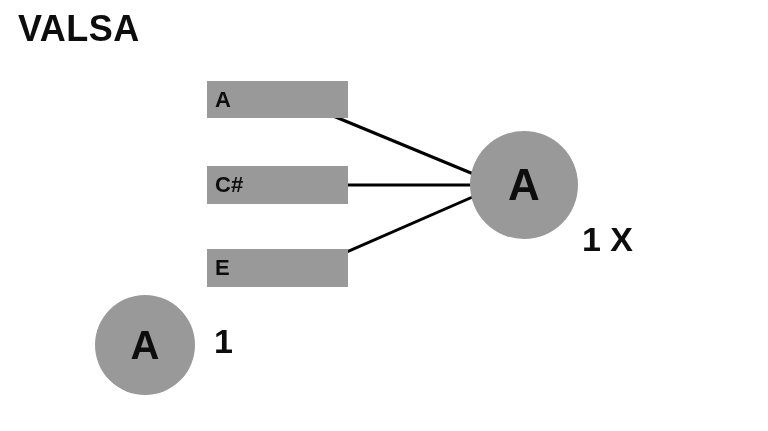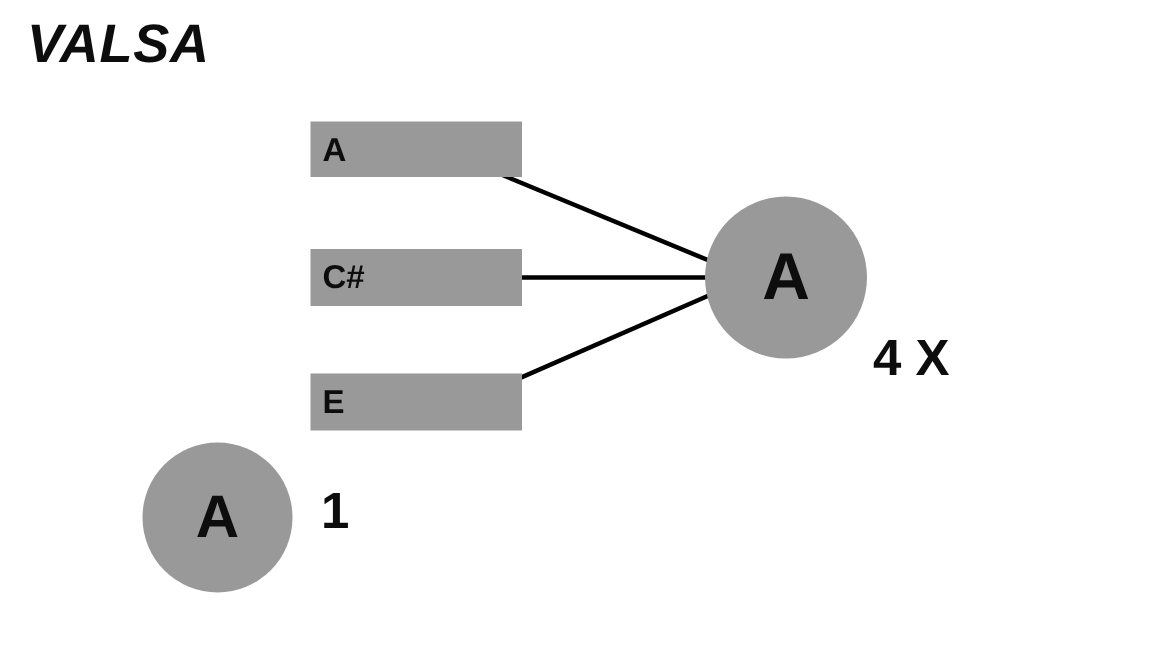--- a/index.html
+++ b/index.html
@@ -22,21 +22,20 @@
   #title {
     position: absolute;
     left: 18px;
     top: 8px;
     font-size: 36px;
     font-weight: bold;
     color: #0d0d0d;
     letter-spacing: 0.5px;
     font-family: "Liberation Sans", sans-serif;
     white-space: nowrap;
-    font-style: italic;
   }
 
   
   #edges {
     position: absolute;
     left: 0;
     top: 0;
     width: 768px;
     height: 431px;
   }
@@ -117,17 +116,17 @@
   </div>
 
   <div class="node-circle" style="left:470px; top:131px; width:108px; height:108px;">
     <span class="node-label">A</span>
   </div>
 
   <div class="node-circle small" style="left:95px; top:295px; width:100px; height:100px;">
     <span class="node-label">A</span>
   </div>
 
-  <div class="annotation" style="left:582px; top:222px;">4 X</div>
+  <div class="annotation" style="left:582px; top:222px;">1 X</div>
 
   <div class="annotation" style="left:214px; top:324px;">1</div>
 
 </div>
 
 </body></html>

